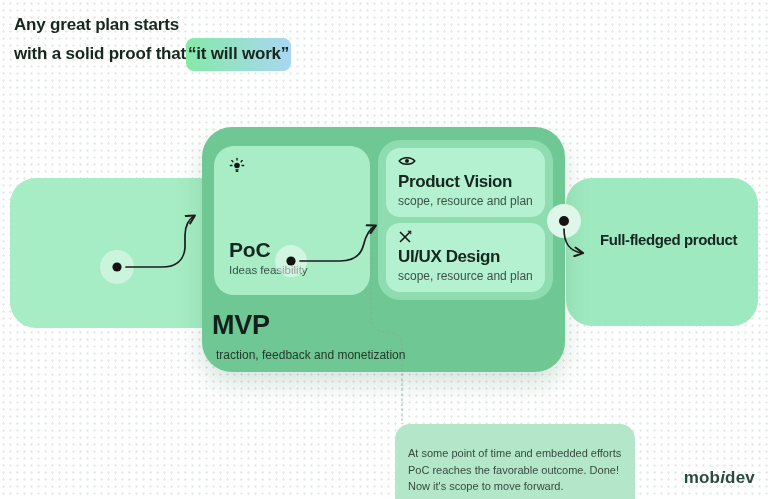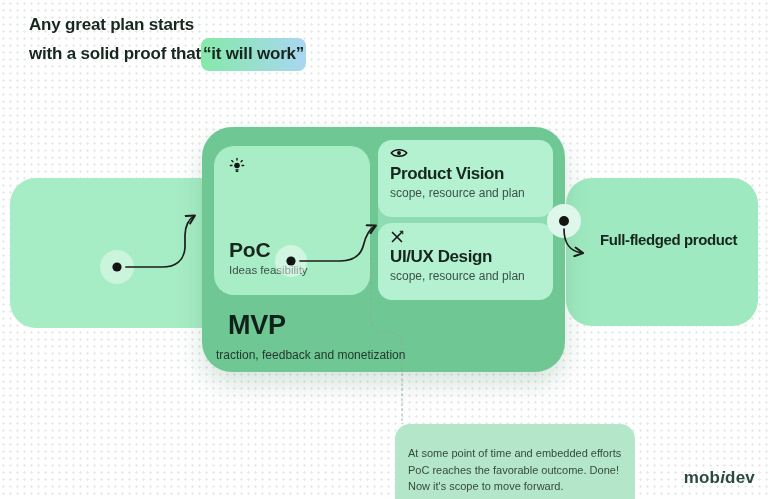--- a/index.html
+++ b/index.html
@@ -10,21 +10,21 @@
   }
   #canvas{
     position:relative;width:768px;height:499px;overflow:hidden;
     background-color:#ffffff;
     background-image:radial-gradient(#e7ece8 1px, transparent 1.1px);
     background-size:7px 7px;
   }
   .abs{position:absolute;}
   
   .title{
-    left:29px;top:12px;
+    left:14px;top:12px;
     font-size:17px;font-weight:800;color:var(--text-dark,#17261e);
     letter-spacing:-0.2px;line-height:1.55;
   }
   .title-row{display:flex;align-items:center;gap:0;}
   .chip{
     display:inline-block;padding:3px 2px;border-radius:8px;
     background:linear-gradient(90deg,var(--highlight-from,#85e9a8),var(--highlight-to,#aad6f2));
     font-weight:800;color:var(--text-dark,#17261e);
   }
   
@@ -56,35 +56,35 @@
     left:214px;top:146px;width:156px;height:149px;
     background:var(--poc-card,#a9edc7);border-radius:20px;z-index:4;
   }
   .poc-icon{left:228px;top:157px;z-index:5;line-height:0;}
   .poc-text{left:229px;top:238px;z-index:5;}
   .poc-title{font-size:21px;font-weight:800;color:var(--text-dark,#17261e);line-height:1.1;letter-spacing:-0.2px;}
   .poc-sub{font-size:11.5px;color:var(--text-muted,#3b5147);margin-top:3px;}
   .substeps-panel{
     left:378px;top:140px;width:175px;height:160px;
     background:var(--substeps-panel,#8edcb0);border-radius:22px;z-index:4;
-    box-sizing:border-box;padding:0;
+    box-sizing:border-box;padding:8px;
     display:flex;flex-direction:column;gap:6px;
   }
   .step-card{
     flex:1;background:var(--step-card,#b4f1d1);border-radius:14px;
     box-sizing:border-box;padding:7px 12px 6px 12px;overflow:hidden;
   }
   .step-icon{line-height:0;height:15px;}
   .step-title{
     font-size:17px;font-weight:800;color:var(--text-dark,#17261e);
     letter-spacing:-0.4px;white-space:nowrap;margin-top:2px;
   }
   .step-sub{font-size:12px;color:var(--text-muted,#3b5147);margin-top:2px;white-space:nowrap;}
   .mvp-label{
-    left:228px;top:312px;z-index:5;
+    left:212px;top:312px;z-index:5;
     font-size:27px;font-weight:800;letter-spacing:-0.3px;
     color:#10201a;line-height:1;
   }
   .mvp-sub{
     left:216px;top:348px;z-index:5;
     font-size:12px;color:#24382e;
   }
   
   .note-box{
     left:395px;top:424px;width:240px;z-index:2;

